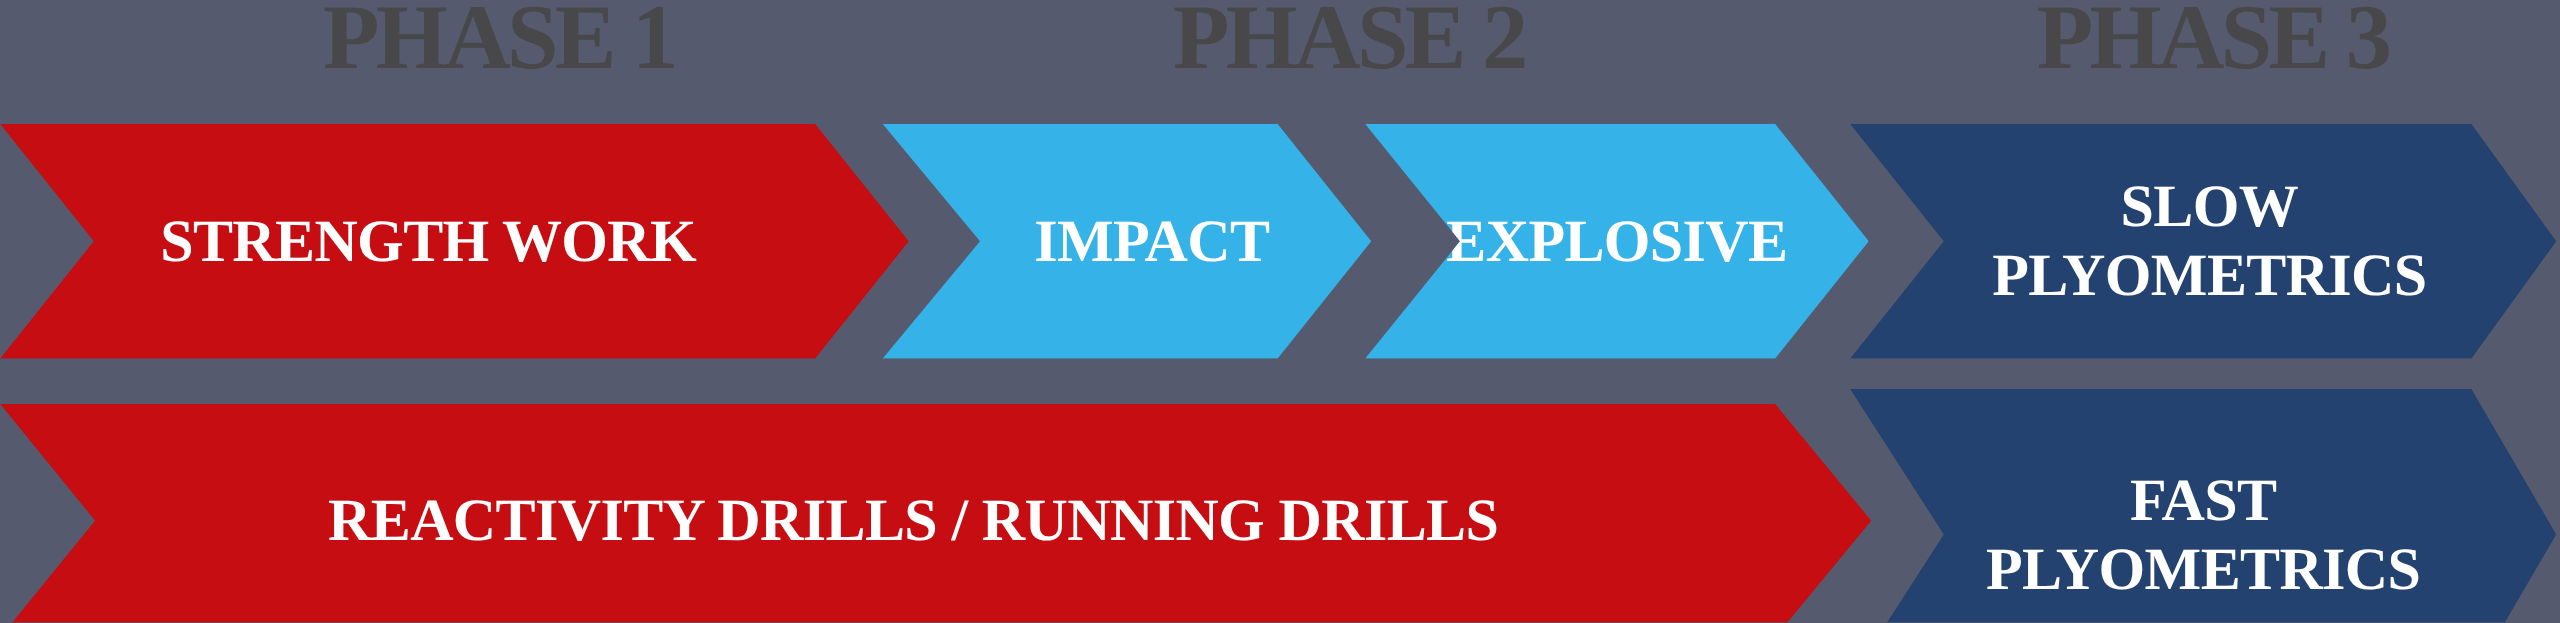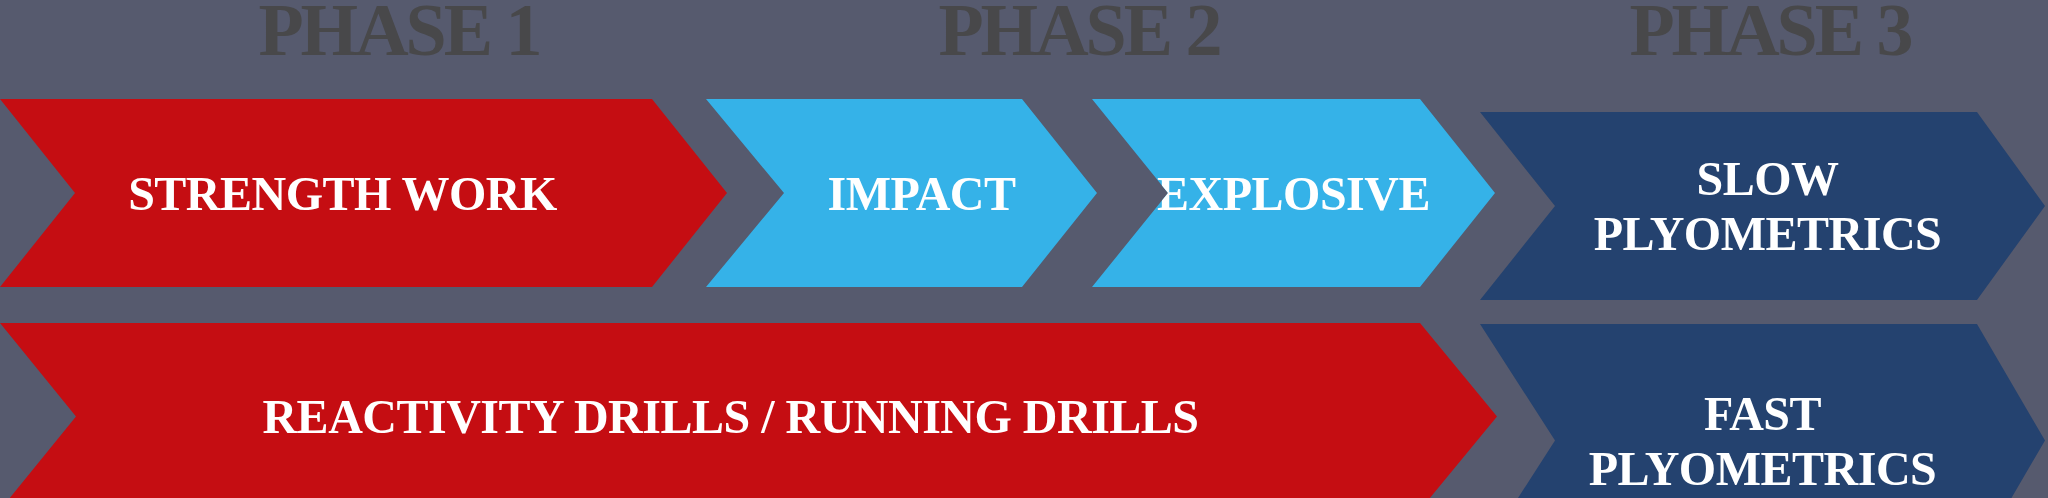--- a/index.html
+++ b/index.html
@@ -43,21 +43,21 @@
     font-size: 48px;
     letter-spacing: -0.5px;
     white-space: nowrap;
     text-align: center;
   }
   .arrow .stack { display: block; line-height: 55px; }
   .arrow .stack span { display: block; }
 
   .red  { background: #c50d12; }
   .blue { background: #35b2e8; }
-  .navy { background: #24426f; margin-top: 13px; }
+  .navy { background: #24426f; }
 
   #arrow-strength {
     left: 0; top: 99px; width: 727px; height: 188px;
     clip-path: polygon(0 0, 652px 0, 100% 50%, 652px 100%, 0 100%, 75px 50%);
     padding-right: 90px; box-sizing: border-box; padding-left: 48px;
   }
   #arrow-impact {
     left: 706px; top: 99px; width: 391px; height: 188px;
     clip-path: polygon(0 0, 316px 0, 100% 50%, 316px 100%, 0 100%, 78px 50%);
     padding-left: 40px; box-sizing: border-box;

